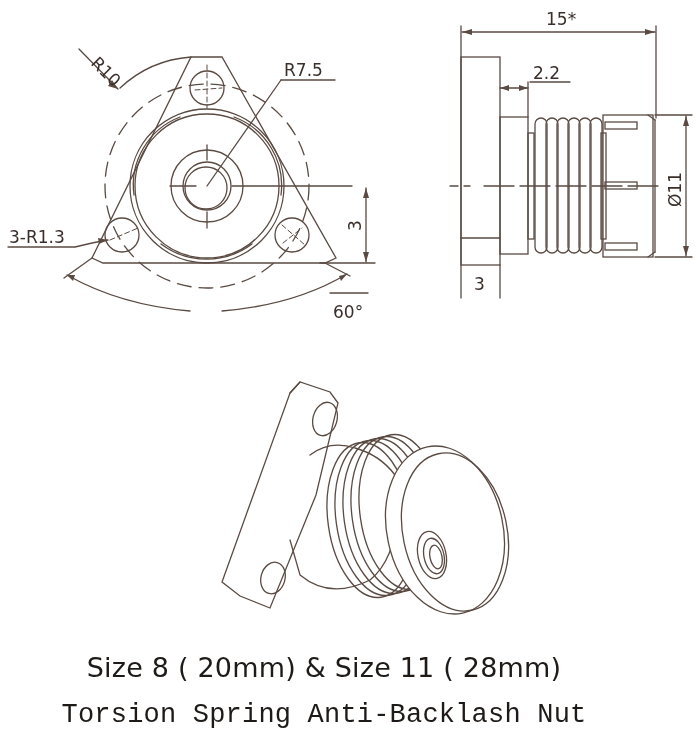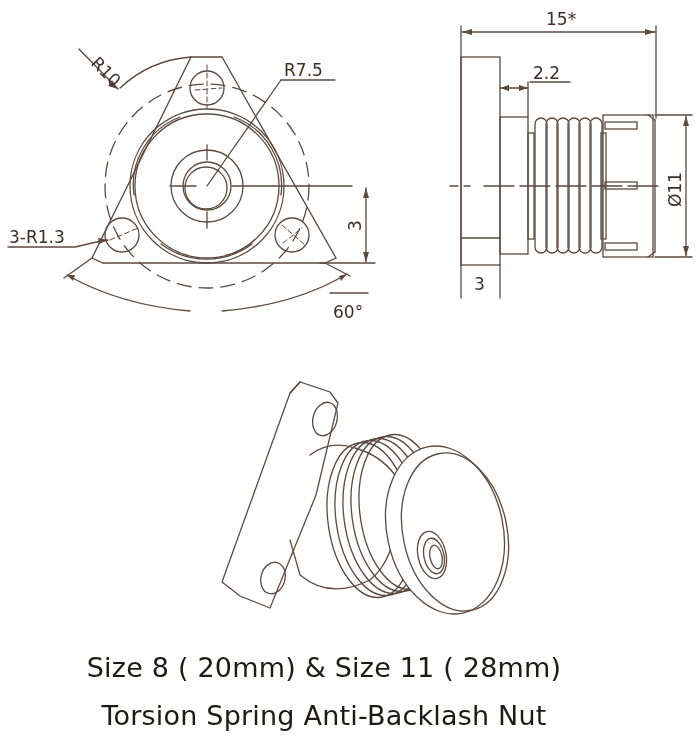--- a/index.html
+++ b/index.html
@@ -5,21 +5,21 @@
     html, body { margin: 0; padding: 0; background: #ffffff; }
     body { width: 700px; height: 746px; position: relative; overflow: hidden; }
     .canvas { position: absolute; left: 0; top: 0; width: 700px; height: 746px; }
     svg text { font-family: "DejaVu Sans", sans-serif; fill: #3a2f2a; }
     .caption {
       position: absolute; left: 0; width: 648px; text-align: center;
       font-family: "DejaVu Sans", sans-serif; color: #1e1a17;
       font-size: 27px; letter-spacing: 0.2px;
     }
     .cap1 { top: 652px; }
-    .cap2 { top: 700px; }
+    .cap2 { top: 700px; font-family: Liberation Mono, monospace; }
   </style>
 </head>
 <body>
 
 <div class="canvas">
 <svg width="700" height="746" viewBox="0 0 700 746" xmlns="http://www.w3.org/2000/svg">
   <g stroke="#5a4a42" fill="none" stroke-width="1.3" stroke-linecap="round">
 
     <g>
 

